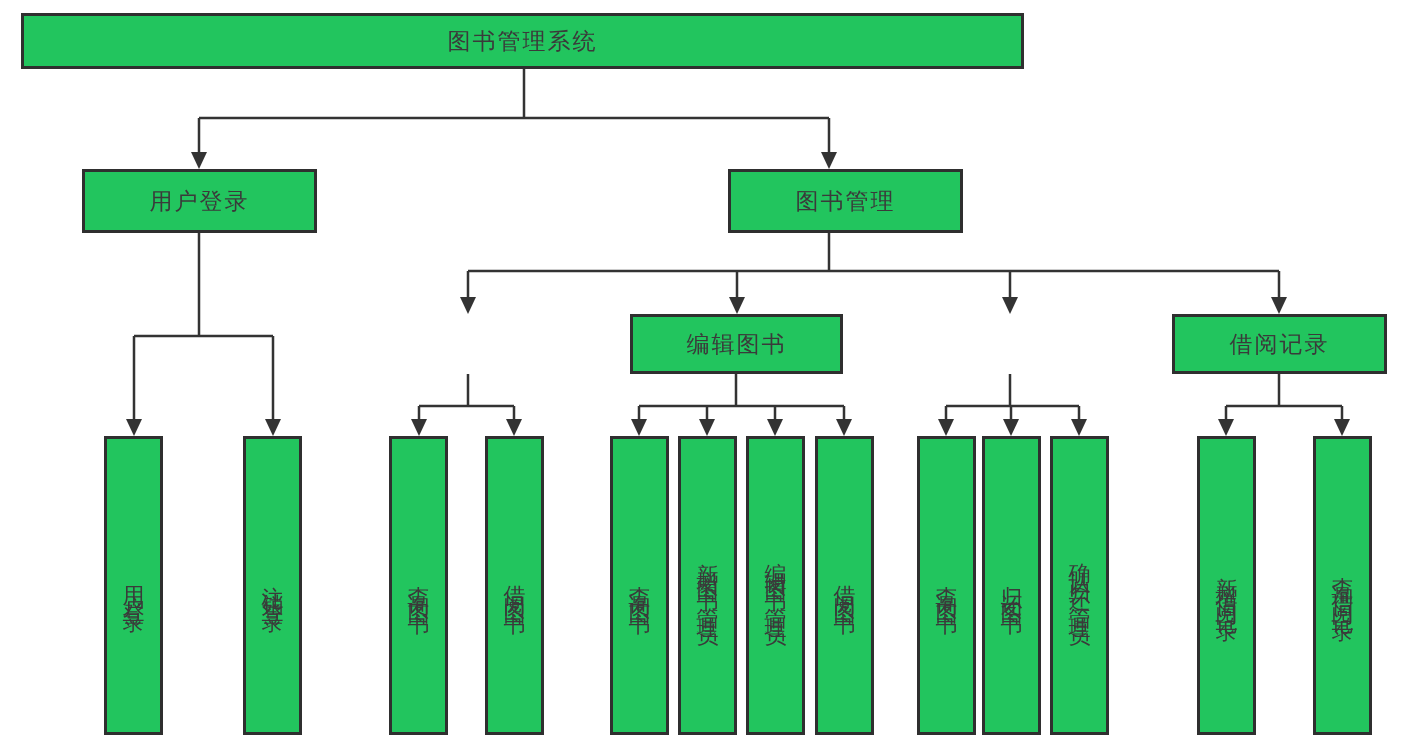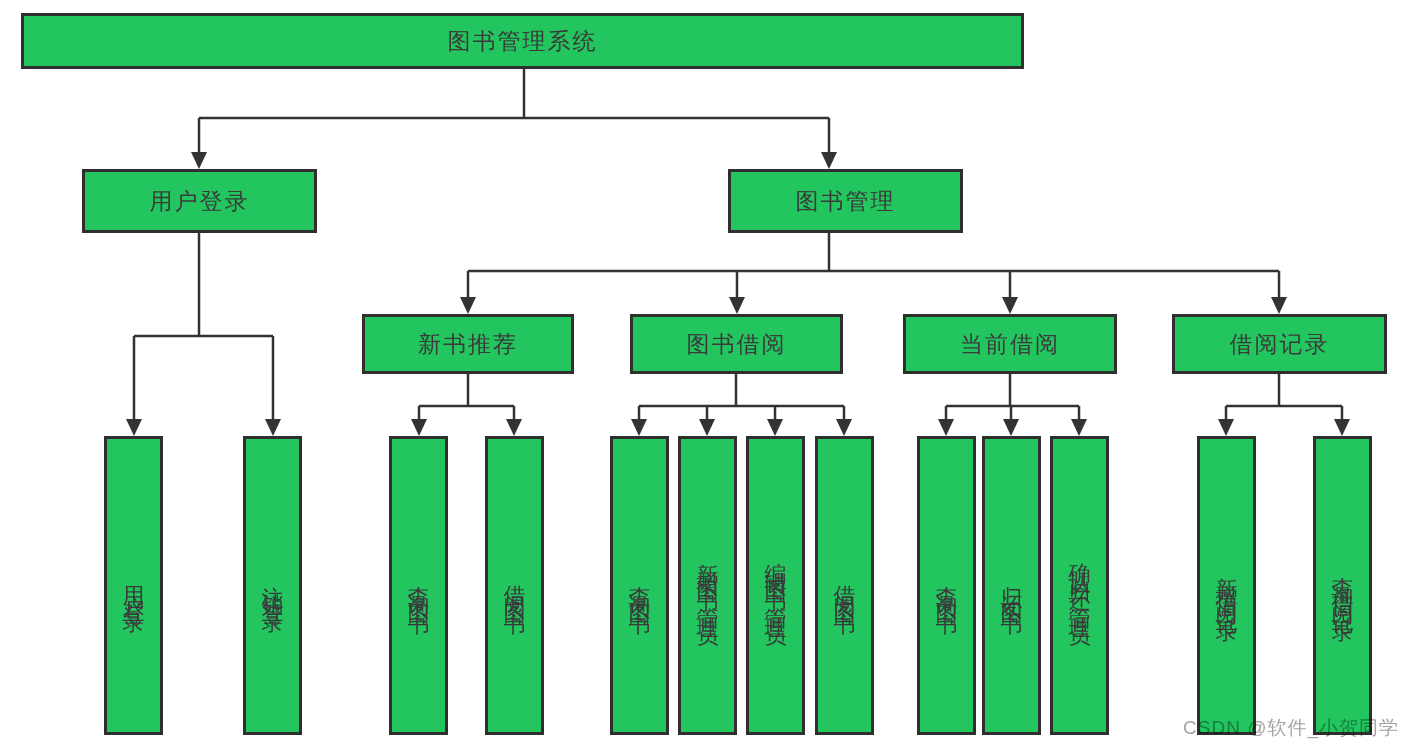--- a/index.html
+++ b/index.html
@@ -112,28 +112,22 @@
     <span class="hlabel">图书管理系统</span>
   </div>
 
   <div class="box" style="left:82px; top:169px; width:235px; height:64px;">
     <span class="hlabel">用户登录</span>
   </div>
   <div class="box" style="left:712px; top:169px; width:235px; height:64px;margin-left:16px;">
     <span class="hlabel">图书管理</span>
   </div>
 
-  <div class="box" style="left:362px; top:314px; width:212px; height:60px;">
-    <span class="hlabel">新书推荐</span>
-  </div>
   <div class="box" style="left:630px; top:314px; width:213px; height:60px;">
-    <span class="hlabel">图书借阅</span>
-  </div>
-  <div class="box" style="left:903px; top:314px; width:214px; height:60px;">
-    <span class="hlabel">当前借阅</span>
+    <span class="hlabel">编辑图书</span>
   </div>
   <div class="box" style="left:1172px; top:314px; width:215px; height:60px;">
     <span class="hlabel">借阅记录</span>
   </div>
 
   <div class="box leaf" style="left:104px; top:436px; width:59px; height:299px;">
     <span>用户登录</span>
   </div>
   <div class="box leaf" style="left:243px; top:436px; width:59px; height:299px;">
     <span>注销登录</span>
@@ -169,15 +163,14 @@
     <span>确认归还（管理员）</span>
   </div>
 
   <div class="box leaf" style="left:1197px; top:436px; width:59px; height:299px;">
     <span>新增借阅记录</span>
   </div>
   <div class="box leaf" style="left:1313px; top:436px; width:59px; height:299px;">
     <span>查询借阅记录</span>
   </div>
 
-  <div class="watermark">CSDN @软件_小贺同学</div>
 
 </div>
 
 </body></html>

